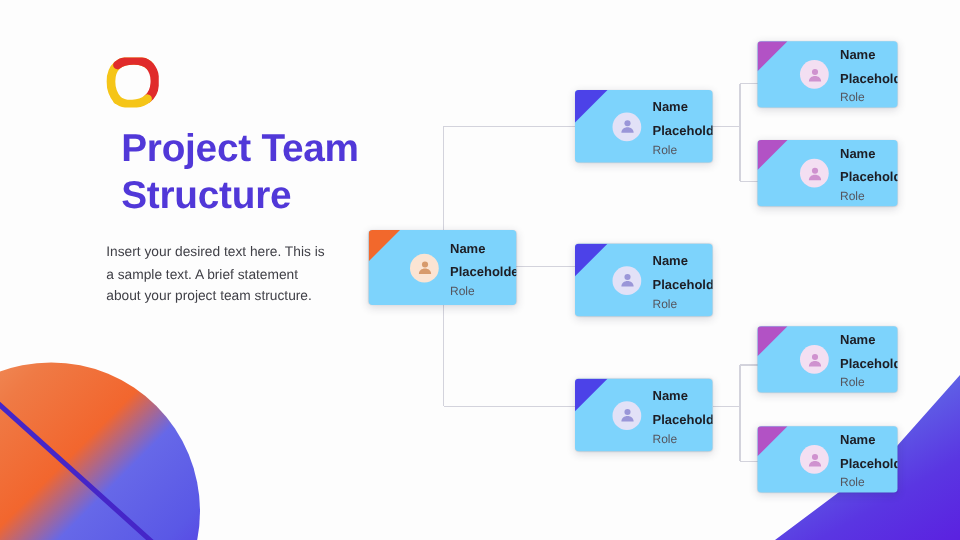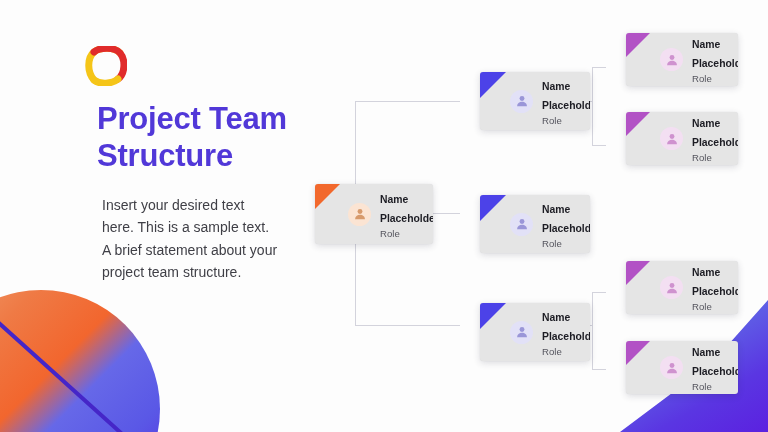--- a/index.html
+++ b/index.html
@@ -57,46 +57,45 @@
   .logo svg{display:block;}
   .title{
     margin:14px 0 0 12px;
     font-size:31px;
     line-height:1.20;
     font-weight:bold;
     color:#5138d8;
     letter-spacing:-0.2px;
   }
   .body-text{
-    margin:20px 0 0 17px;
-    font-size:14px;
+    margin:20px 0 0 0;
+    font-size:11px;
     line-height:1.58;
     color:#3f3f46;
     width:176px;
   }
 
   
   .chart{
     position:absolute;
     left:0;top:0;width:768px;height:432px;
     pointer-events:none;
   }
   .lines{position:absolute;left:0;top:0;}
 
   .card{
     position:absolute;
-    background:#e5e5e5;
+    background:#7dd3fc;
     border-radius:3px;
     box-shadow:0 2px 7px rgba(35,35,60,0.16), 0 0 1px rgba(35,35,60,0.12);
     overflow:hidden;
     display:flex;
     align-items:center;
     pointer-events:auto;
     box-sizing:border-box;
-    margin-left:20px;
   }
   .card .corner{
     position:absolute;
     left:0;top:0;
     width:0;height:0;
     border-style:solid;
   }
   .avatar{
     position:relative;
     flex:0 0 auto;

